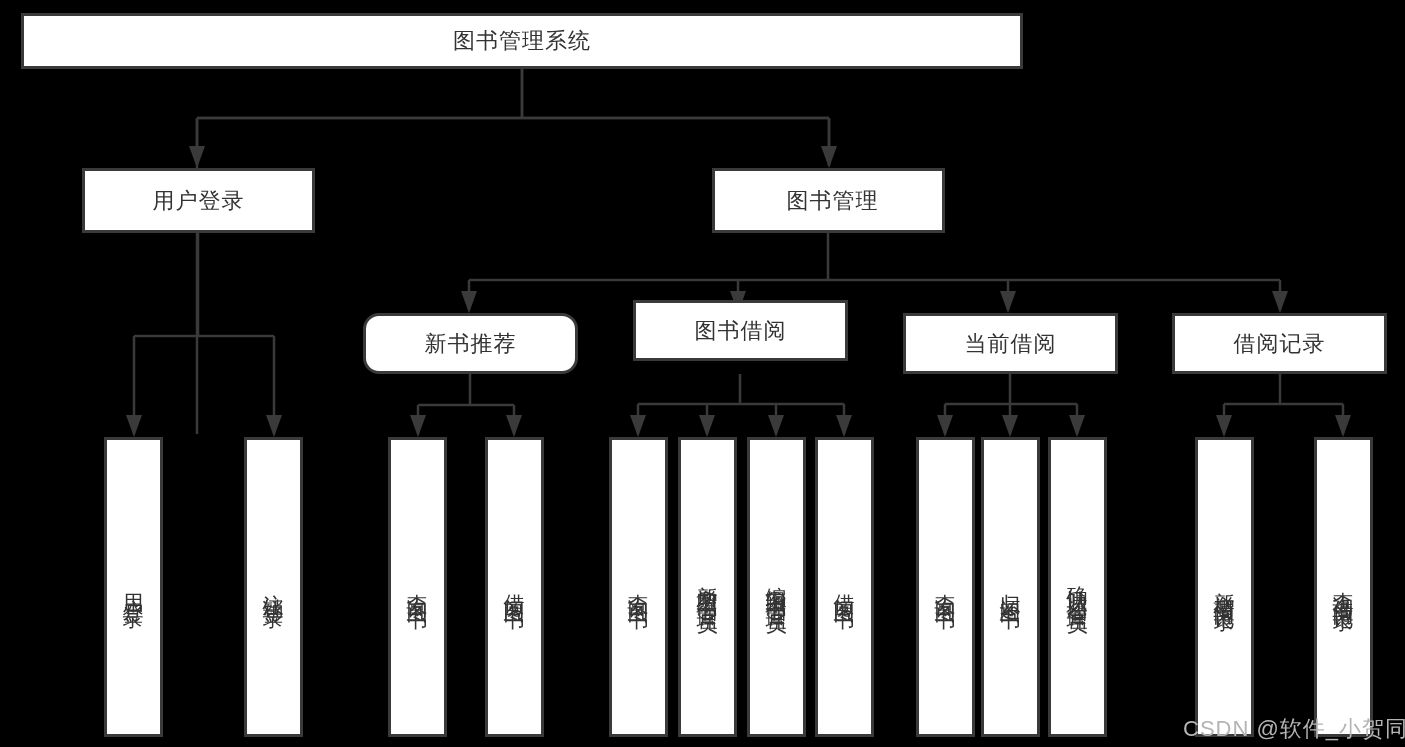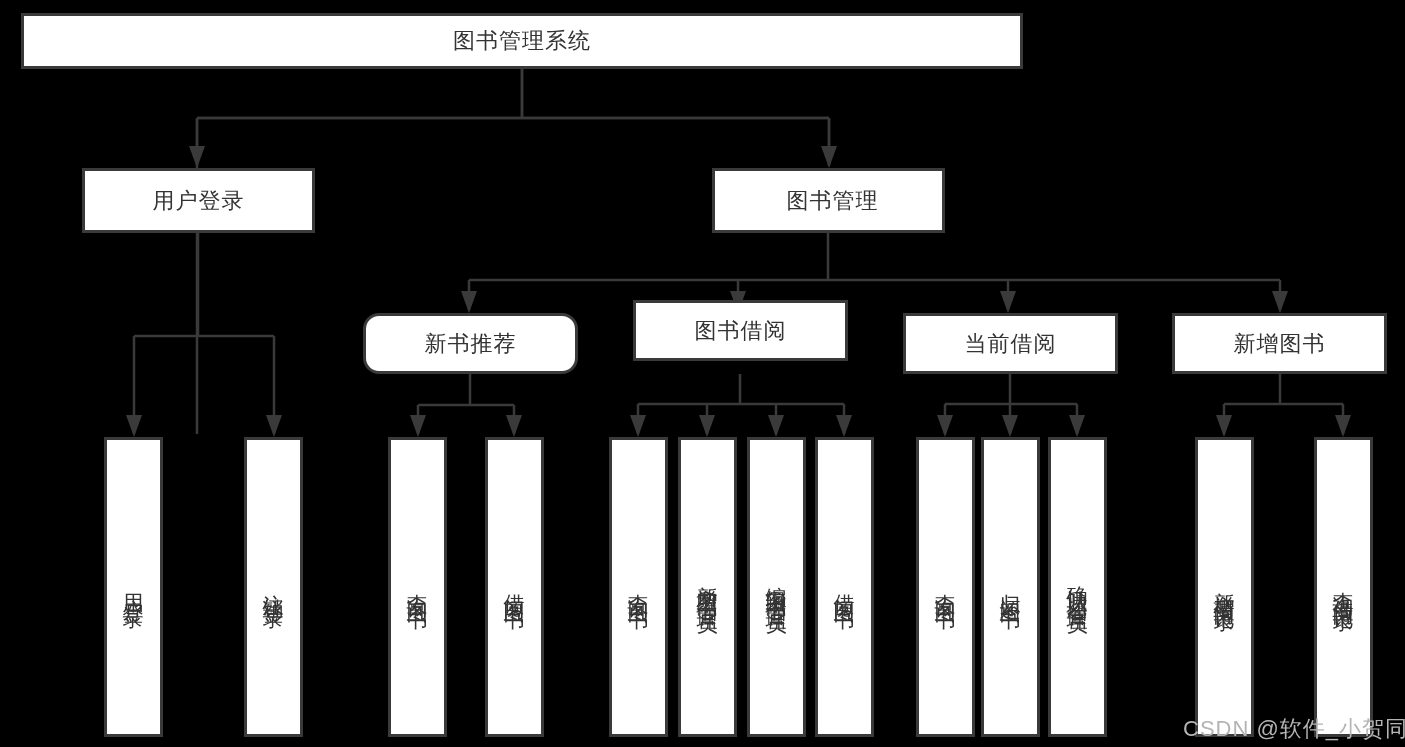--- a/index.html
+++ b/index.html
@@ -167,21 +167,21 @@
   <div class="box n-rec">
     <span>新书推荐</span>
   </div>
   <div class="box n-borrow">
     <span>图书借阅</span>
   </div>
   <div class="box n-cur">
     <span>当前借阅</span>
   </div>
   <div class="box n-his">
-    <span>新增图书</span>
+    <span>借阅记录</span>
   </div>
 
   <div class="box leaf lf-1">
     <span class="vtext">用户登录</span>
   </div>
   <div class="box leaf lf-2">
     <span class="vtext">注销登录</span>
   </div>
 
   <div class="box leaf lf-3">

